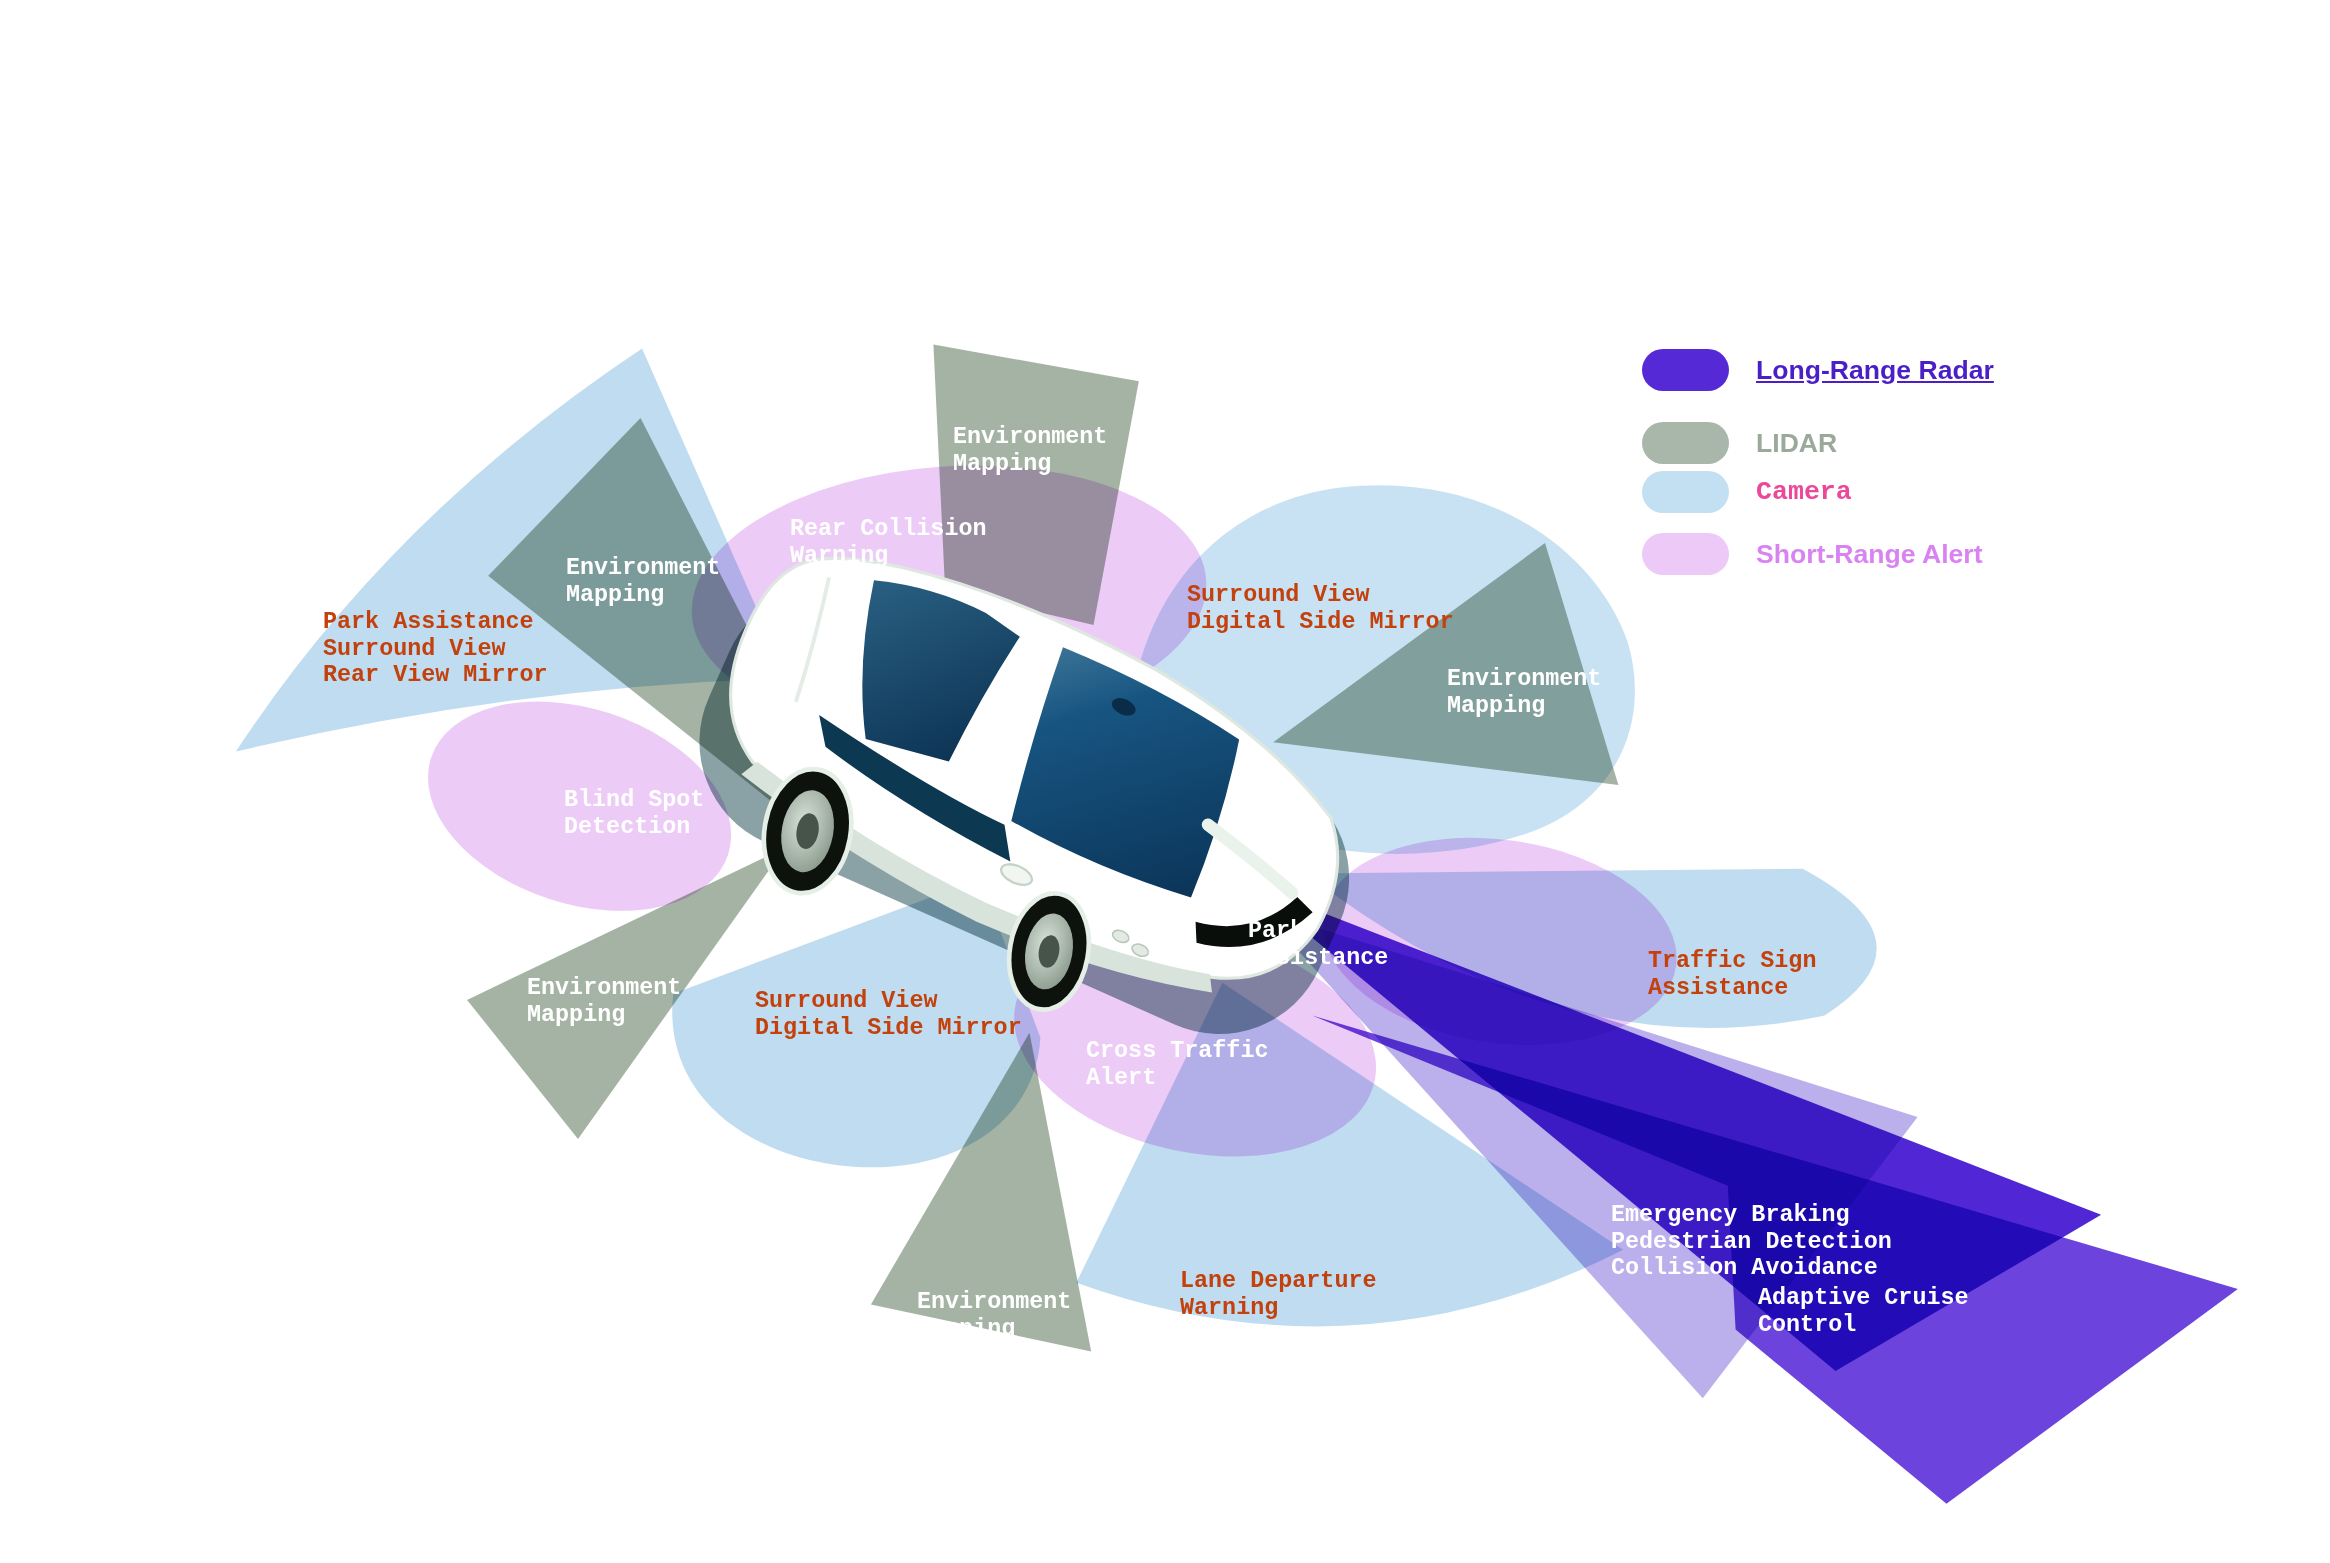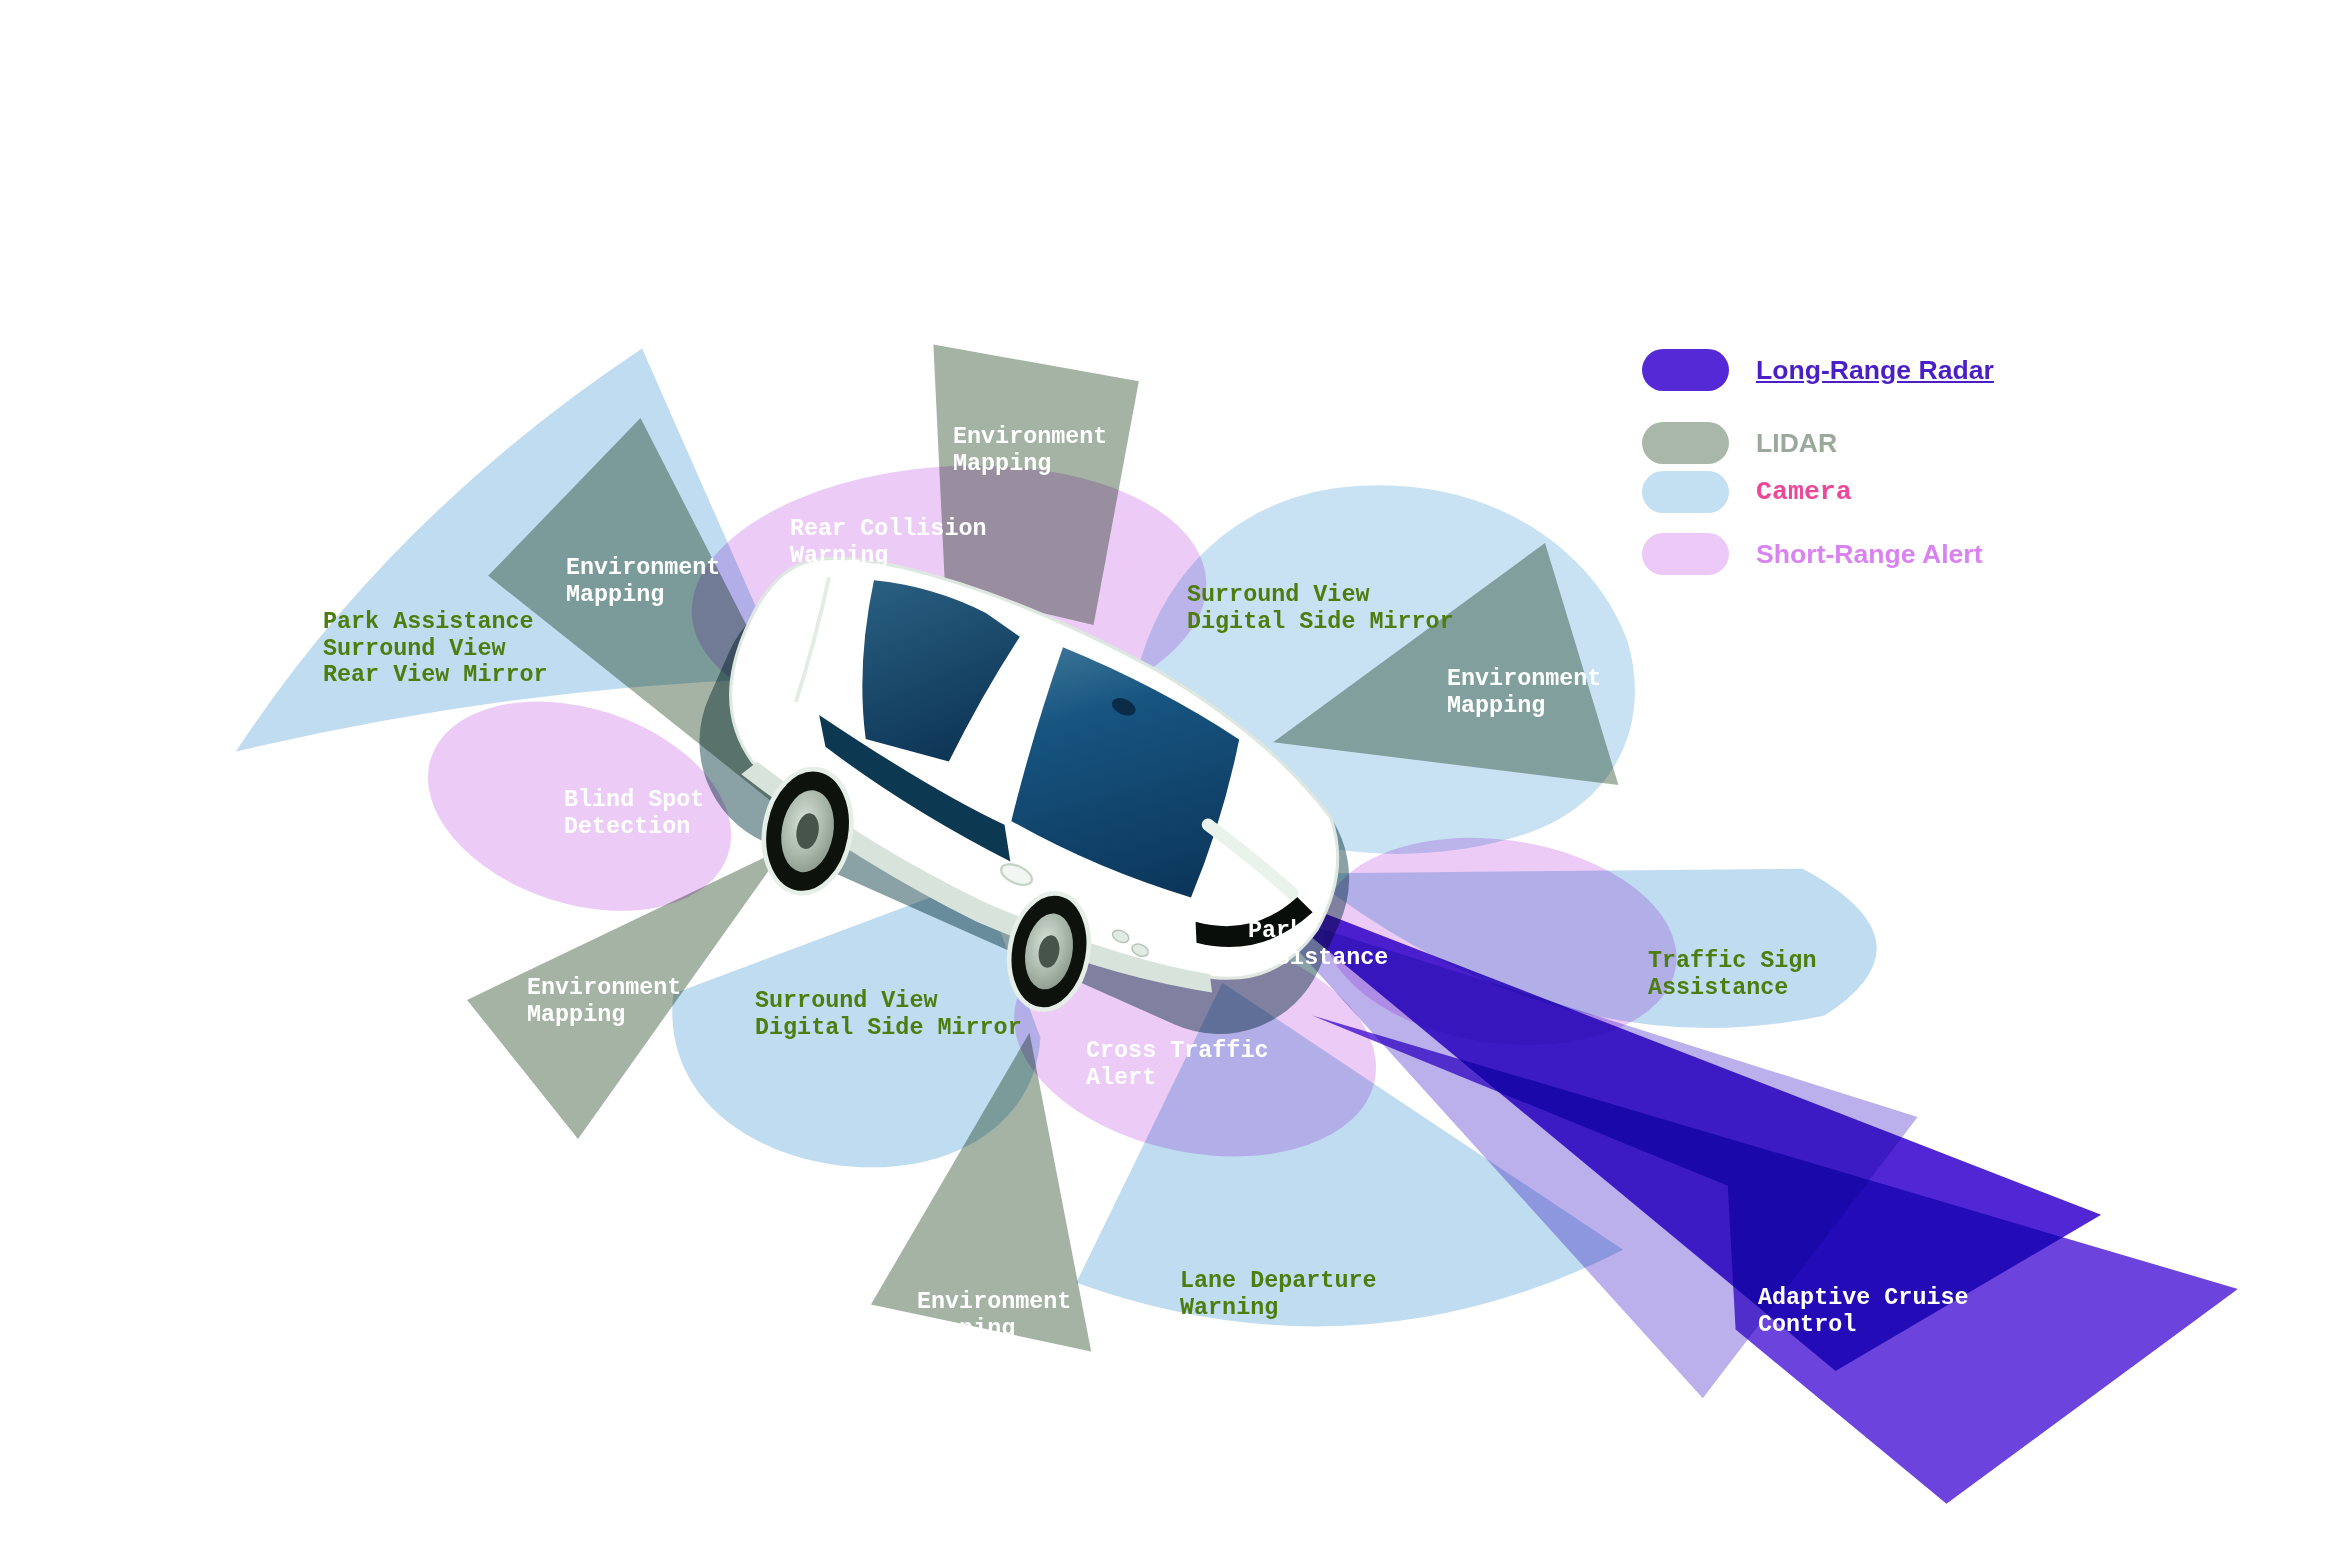--- a/index.html
+++ b/index.html
@@ -1,21 +1,21 @@
 <!DOCTYPE html>
 <html style="font-size:12.5px"><head>
 <meta charset="utf-8">
 <style>
   html,body{margin:0;padding:0;background:#ffffff;}
   #stage{position:relative;width:2330px;height:1564px;background:#ffffff;overflow:hidden;
          font-family:"Liberation Sans",sans-serif;}
   #scene{position:absolute;left:0;top:0;}
   .zl{position:absolute;font-weight:bold;font-size:23.4px;line-height:26.6px;white-space:pre-line;font-family:Liberation Mono, monospace;}
   .zl.white{color:#ffffff;}
-  .zl.green{color:#4d7c0f;}
+  .zl.green{color:#c2410c;}
   .legend-row{position:absolute;left:1642px;display:flex;align-items:center;height:42px;}
   .pill{display:inline-block;width:87px;height:42px;border-radius:21px;}
   .legend-text{margin-left:27px;font-weight:bold;font-size:26.6px;white-space:nowrap;}
 </style>
 </head>
 <body>
 
 <div id="stage">
 
   <svg id="scene" width="2330" height="1564" viewBox="0 0 2983 2002">
@@ -105,20 +105,23 @@
   <div class="zl white" style="left:917px;top:1289px">Environment
 Mapping</div>
   <div class="zl white" style="left:1086px;top:1038px">Cross Traffic
 Alert</div>
   <div class="zl white" style="left:1248px;top:918px">Park
 Assistance</div>
   <div class="zl green" style="left:1180px;top:1268px">Lane Departure
 Warning</div>
   <div class="zl green" style="left:1648px;top:948px">Traffic Sign
 Assistance</div>
+  <div class="zl white" style="left:1611px;top:1202px">Emergency Braking
+Pedestrian Detection
+Collision Avoidance</div>
   <div class="zl white" style="left:1758px;top:1285px">Adaptive Cruise
 Control</div>
 
   <div>
     <div class="legend-row" style="top:349px">
       <span class="pill" style="background: rgb(86, 41, 214);"></span>
       <span class="legend-text" style="color: rgb(74, 31, 200); text-decoration: underline;">Long-Range Radar</span>
     </div>
     <div class="legend-row" style="top:422px">
       <span class="pill" style="background: rgb(169, 182, 170);"></span>

